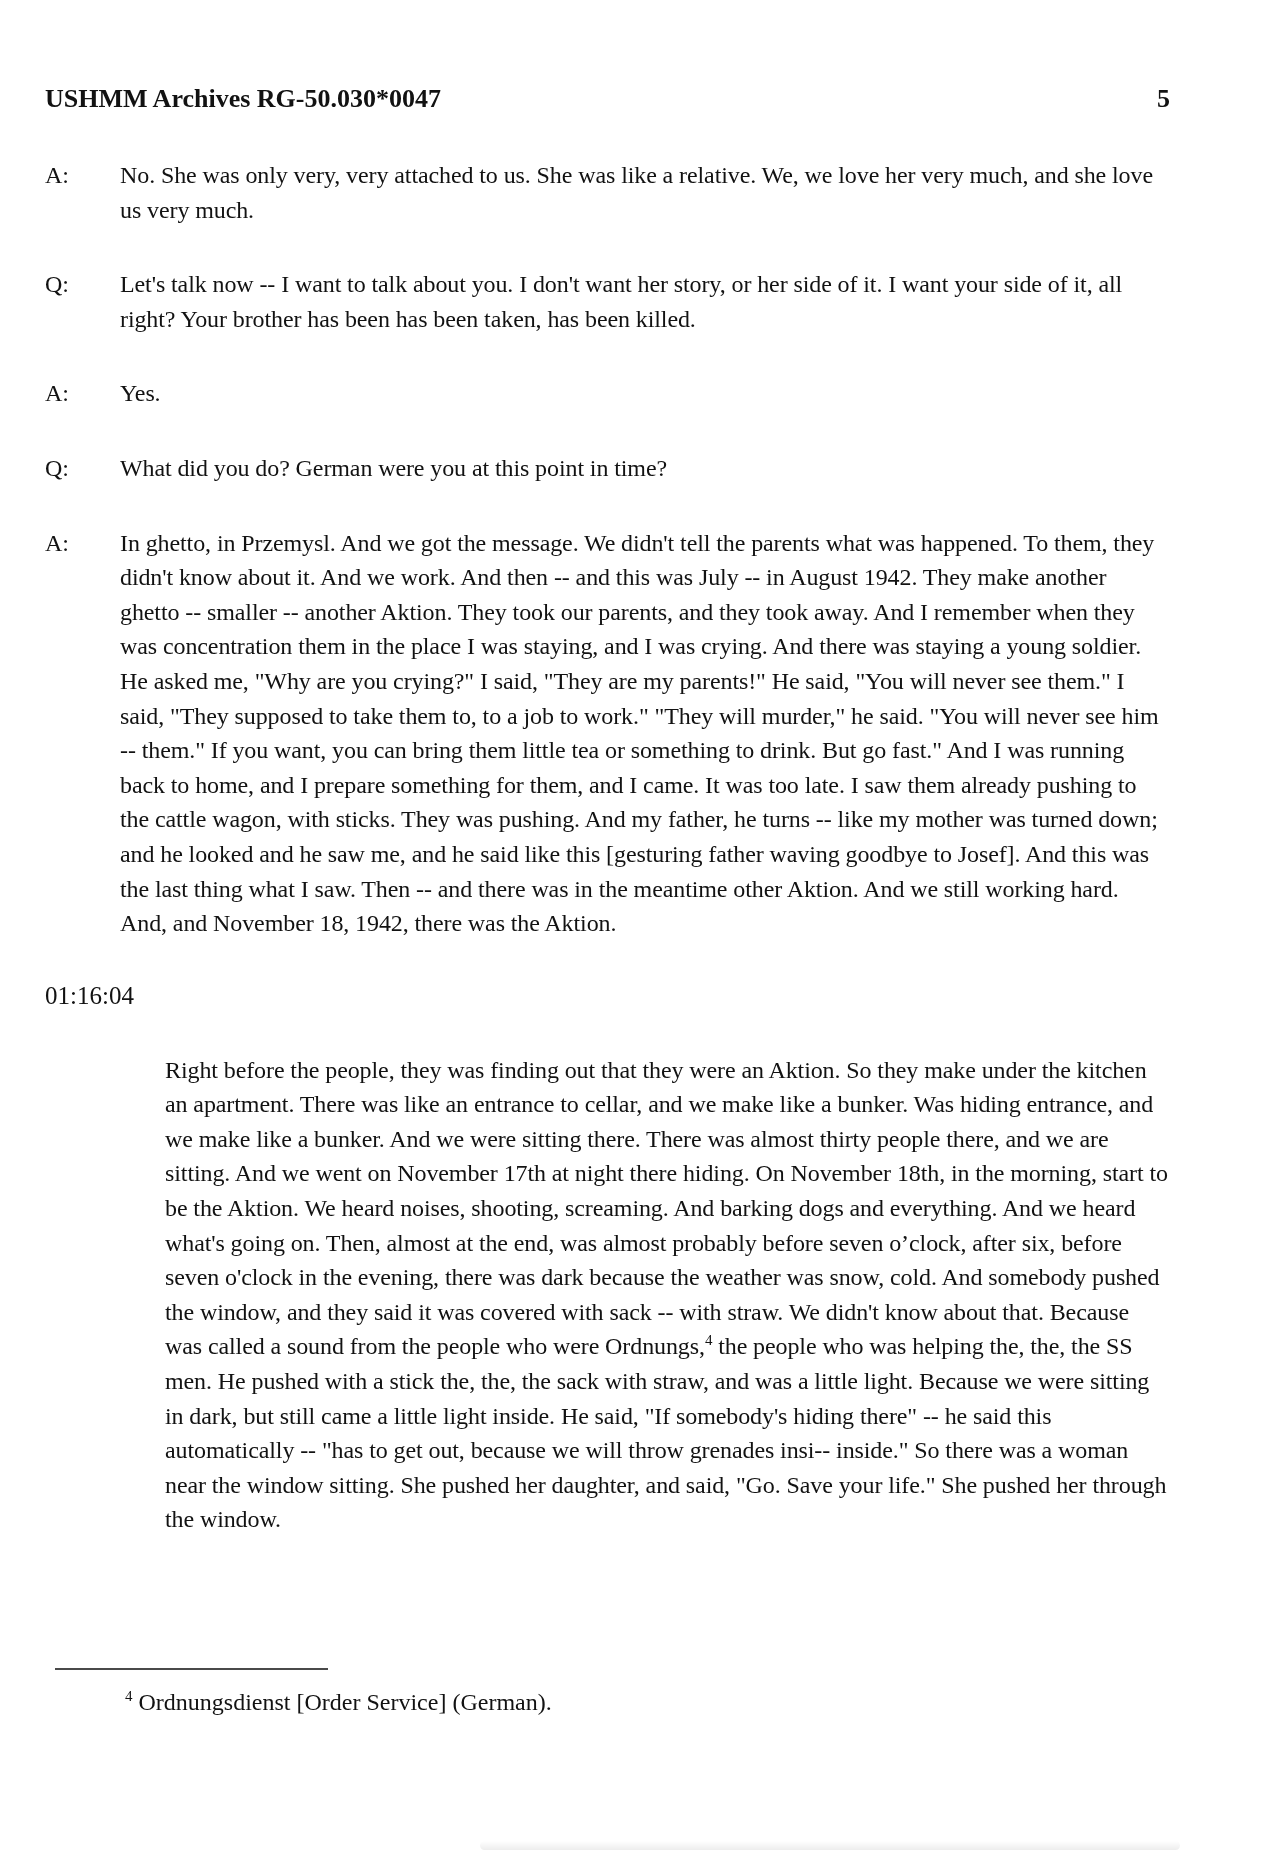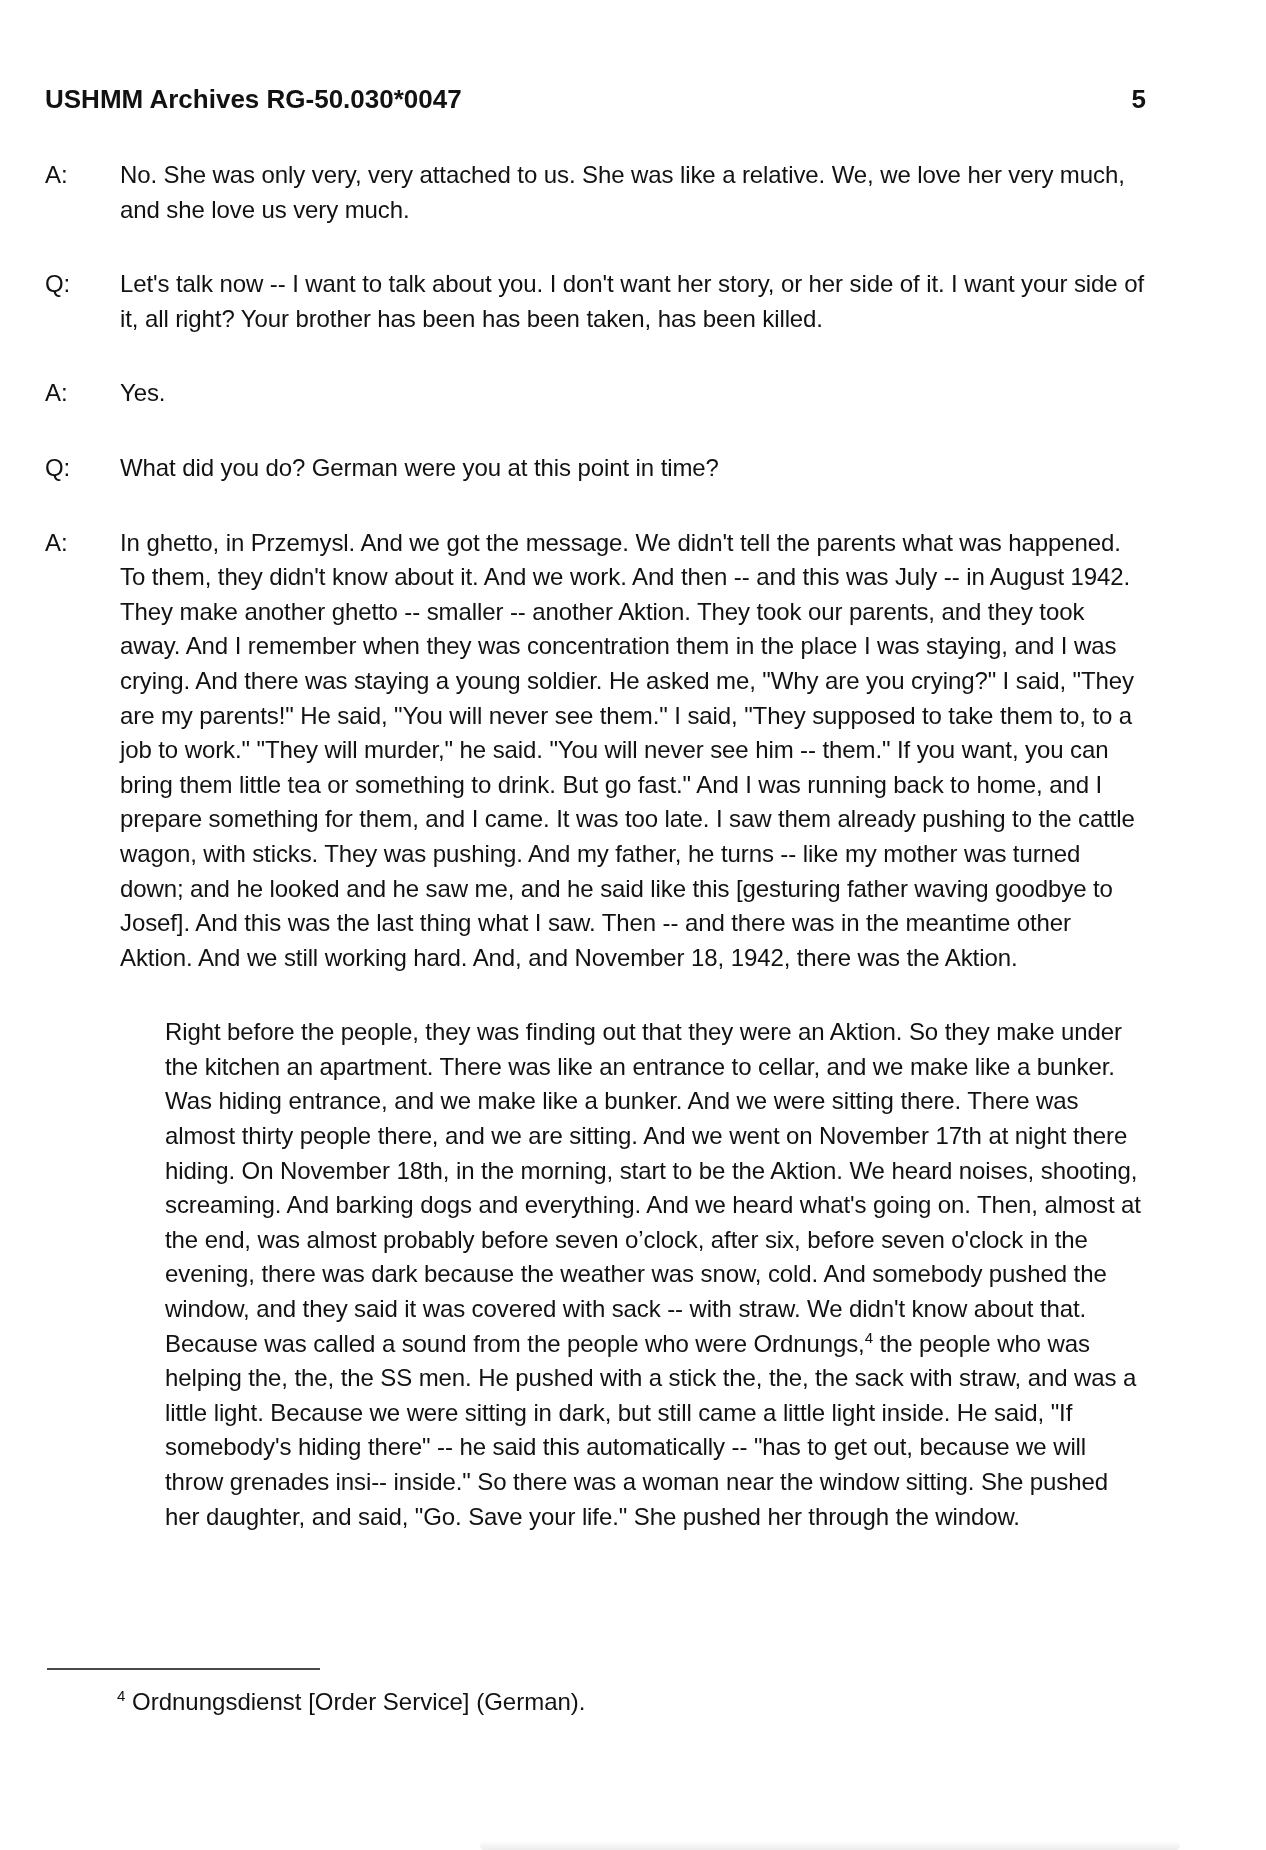--- a/index.html
+++ b/index.html
@@ -1,22 +1,22 @@
 <!DOCTYPE html>
 <html><head>
 <meta charset="utf-8">
 <style>
   html, body { margin:0; padding:0; background:#ffffff; }
   .page {
     position:relative;
     width:1266px; height:1850px;
     background:#ffffff;
     box-sizing:border-box;
-    padding:84px 120px 0 45px;
-    font-family:Liberation Sans, sans-serif;
+    padding:84px 96px 0 45px;
+    font-family:Liberation Serif, serif;
     color:#121212;
     overflow:hidden;
   }
   .header-row {
     display:flex;
     justify-content:space-between;
     align-items:baseline;
     font-weight:bold;
     font-size:26px;
     line-height:30px;
@@ -42,21 +42,21 @@
     line-height:34.6px;
     letter-spacing:-0.1px;
   }
   sup.note-ref {
     font-size:15px;
     line-height:0;
     vertical-align:super;
   }
   .footnote {
     position:absolute;
-    left:47px; top:1668px;
+    left:55px; top:1668px;
     font-size:24px;
     line-height:32px;
   }
   .footnote-rule {
     width:273px;
     border-top:2px solid #4a4a4a;
     margin-bottom:16px;
   }
   .footnote-text { padding-left:70px; }
   .bottom-shadow {
@@ -95,20 +95,21 @@
   <div class="entry">
     <span class="label">Q:</span>
     <span class="text">What did you do? German were you at this point in time?</span>
   </div>
 
   <div class="entry">
     <span class="label">A:</span>
     <span class="text">In ghetto, in Przemysl. And we got the message. We didn't tell the parents what was happened. To them, they didn't know about it. And we work. And then -- and this was July -- in August 1942. They make another ghetto -- smaller -- another Aktion. They took our parents, and they took away. And I remember when they was concentration them in the place I was staying, and I was crying. And there was staying a young soldier. He asked me, "Why are you crying?" I said, "They are my parents!" He said, "You will never see them." I said, "They supposed to take them to, to a job to work." "They will murder," he said. "You will never see him -- them." If you want, you can bring them little tea or something to drink. But go fast." And I was running back to home, and I prepare something for them, and I came. It was too late. I saw them already pushing to the cattle wagon, with sticks. They was pushing. And my father, he turns -- like my mother was turned down; and he looked and he saw me, and he said like this [gesturing father waving goodbye to Josef]. And this was the last thing what I saw. Then -- and there was in the meantime other Aktion. And we still working hard. And, and November 18, 1942, there was the Aktion.</span>
   </div>
 
+  <div class="timestamp">01:16:04</div>
 
   <div class="continuation"><span>Right before the people, they was finding out that they were an Aktion. So they make under the kitchen an apartment. There was like an entrance to cellar, and we make like a bunker. Was hiding entrance, and we make like a bunker. And we were sitting there. There was almost thirty people there, and we are sitting. And we went on November 17th at night there hiding. On November 18th, in the morning, start to be the Aktion. We heard noises, shooting, screaming. And barking dogs and everything. And we heard what's going on. Then, almost at the end, was almost probably before seven o’clock, after six, before seven o'clock in the evening, there was dark because the weather was snow, cold. And somebody pushed the window, and they said it was covered with sack -- with straw. We didn't know about that. Because was called a sound from the people who were Ordnungs,</span><sup class="note-ref">4</sup><span> the people who was helping the, the, the SS men. He pushed with a stick the, the, the sack with straw, and was a little light. Because we were sitting in dark, but still came a little light inside. He said, "If somebody's hiding there" -- he said this automatically -- "has to get out, because we will throw grenades insi-- inside." So there was a woman near the window sitting. She pushed her daughter, and said, "Go. Save your life." She pushed her through the window.</span></div>
 
   <div class="footnote">
     <div class="footnote-rule"></div>
     <div class="footnote-text"><sup class="note-ref">4</sup> <span>Ordnungsdienst [Order Service] (German).</span></div>
   </div>
 
   <div class="bottom-shadow"></div>
 

